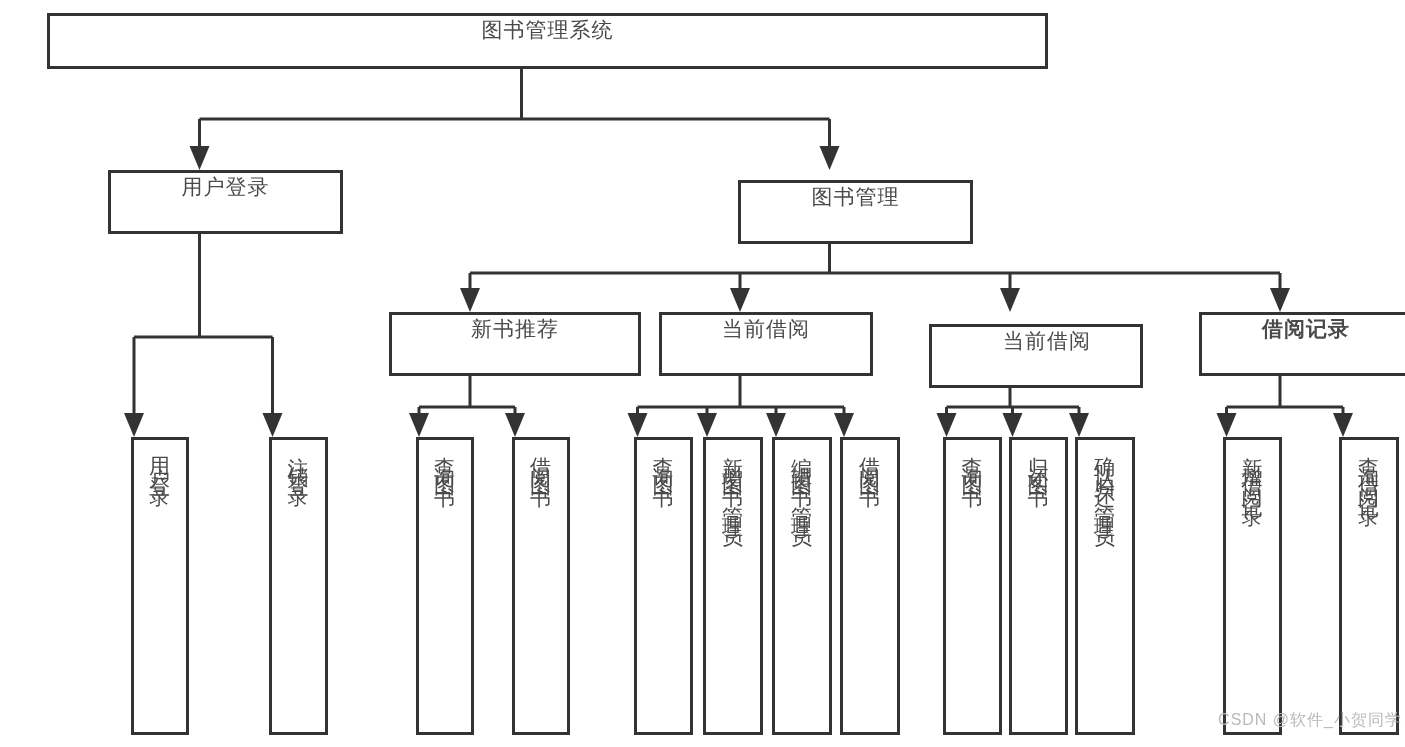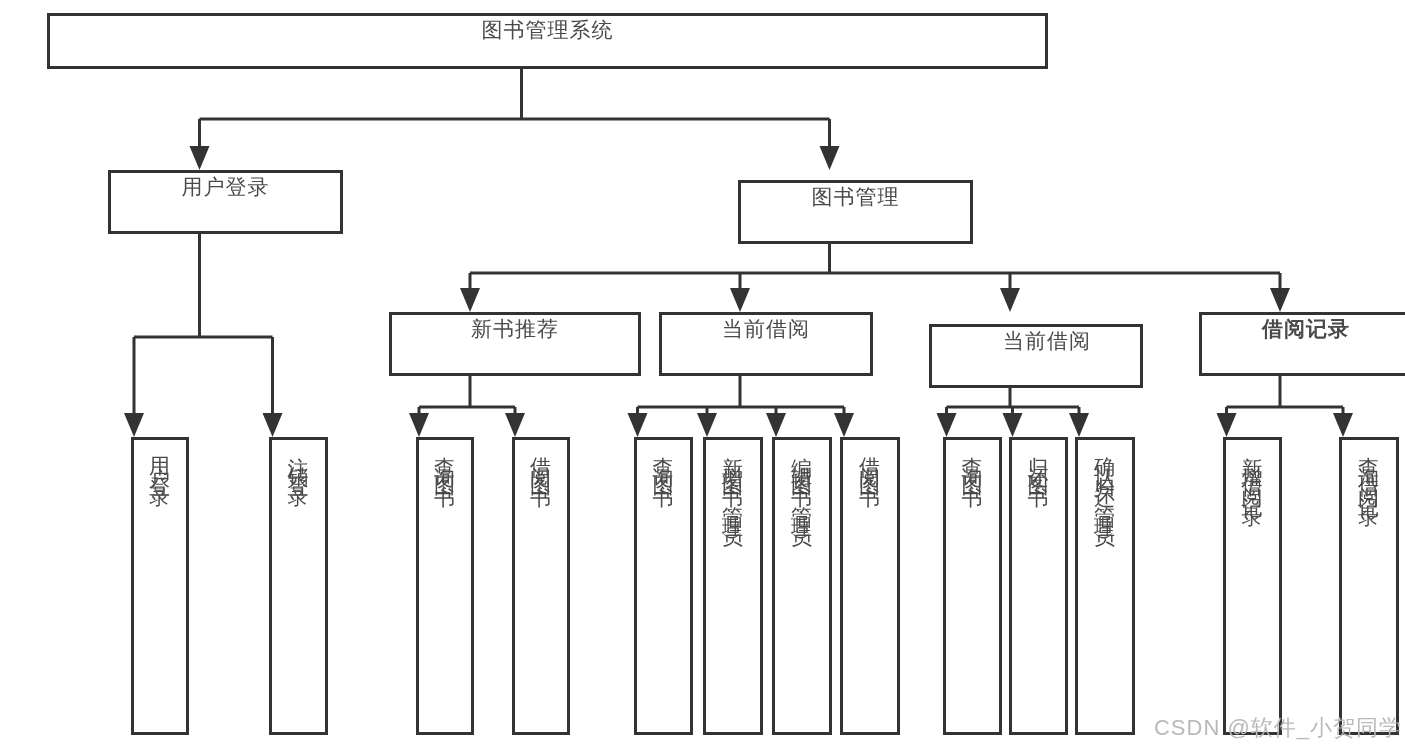--- a/index.html
+++ b/index.html
@@ -71,22 +71,22 @@
   .l-bb-borrow   { left: 814px;  width: 60px; }
   .l-cb-query    { left: 917px;  width: 59px; }
   .l-cb-return   { left: 983px;  width: 59px; }
   .l-cb-confirm  { left: 1049px; width: 60px; }
   .l-br-add      { left: 1197px; width: 59px; }
   .l-br-query    { left: 1313px; width: 60px; }
 
   .watermark {
     position: absolute;
     right: 3px;
-    bottom: 4px;
-    font-size: 22px;
+    bottom: 16px;
+    font-size: 16px;
     color: var(--watermark);
     letter-spacing: 1px;
     white-space: nowrap;
   }
 </style>
 </head>
 <body>
 
 <div class="canvas">
 

